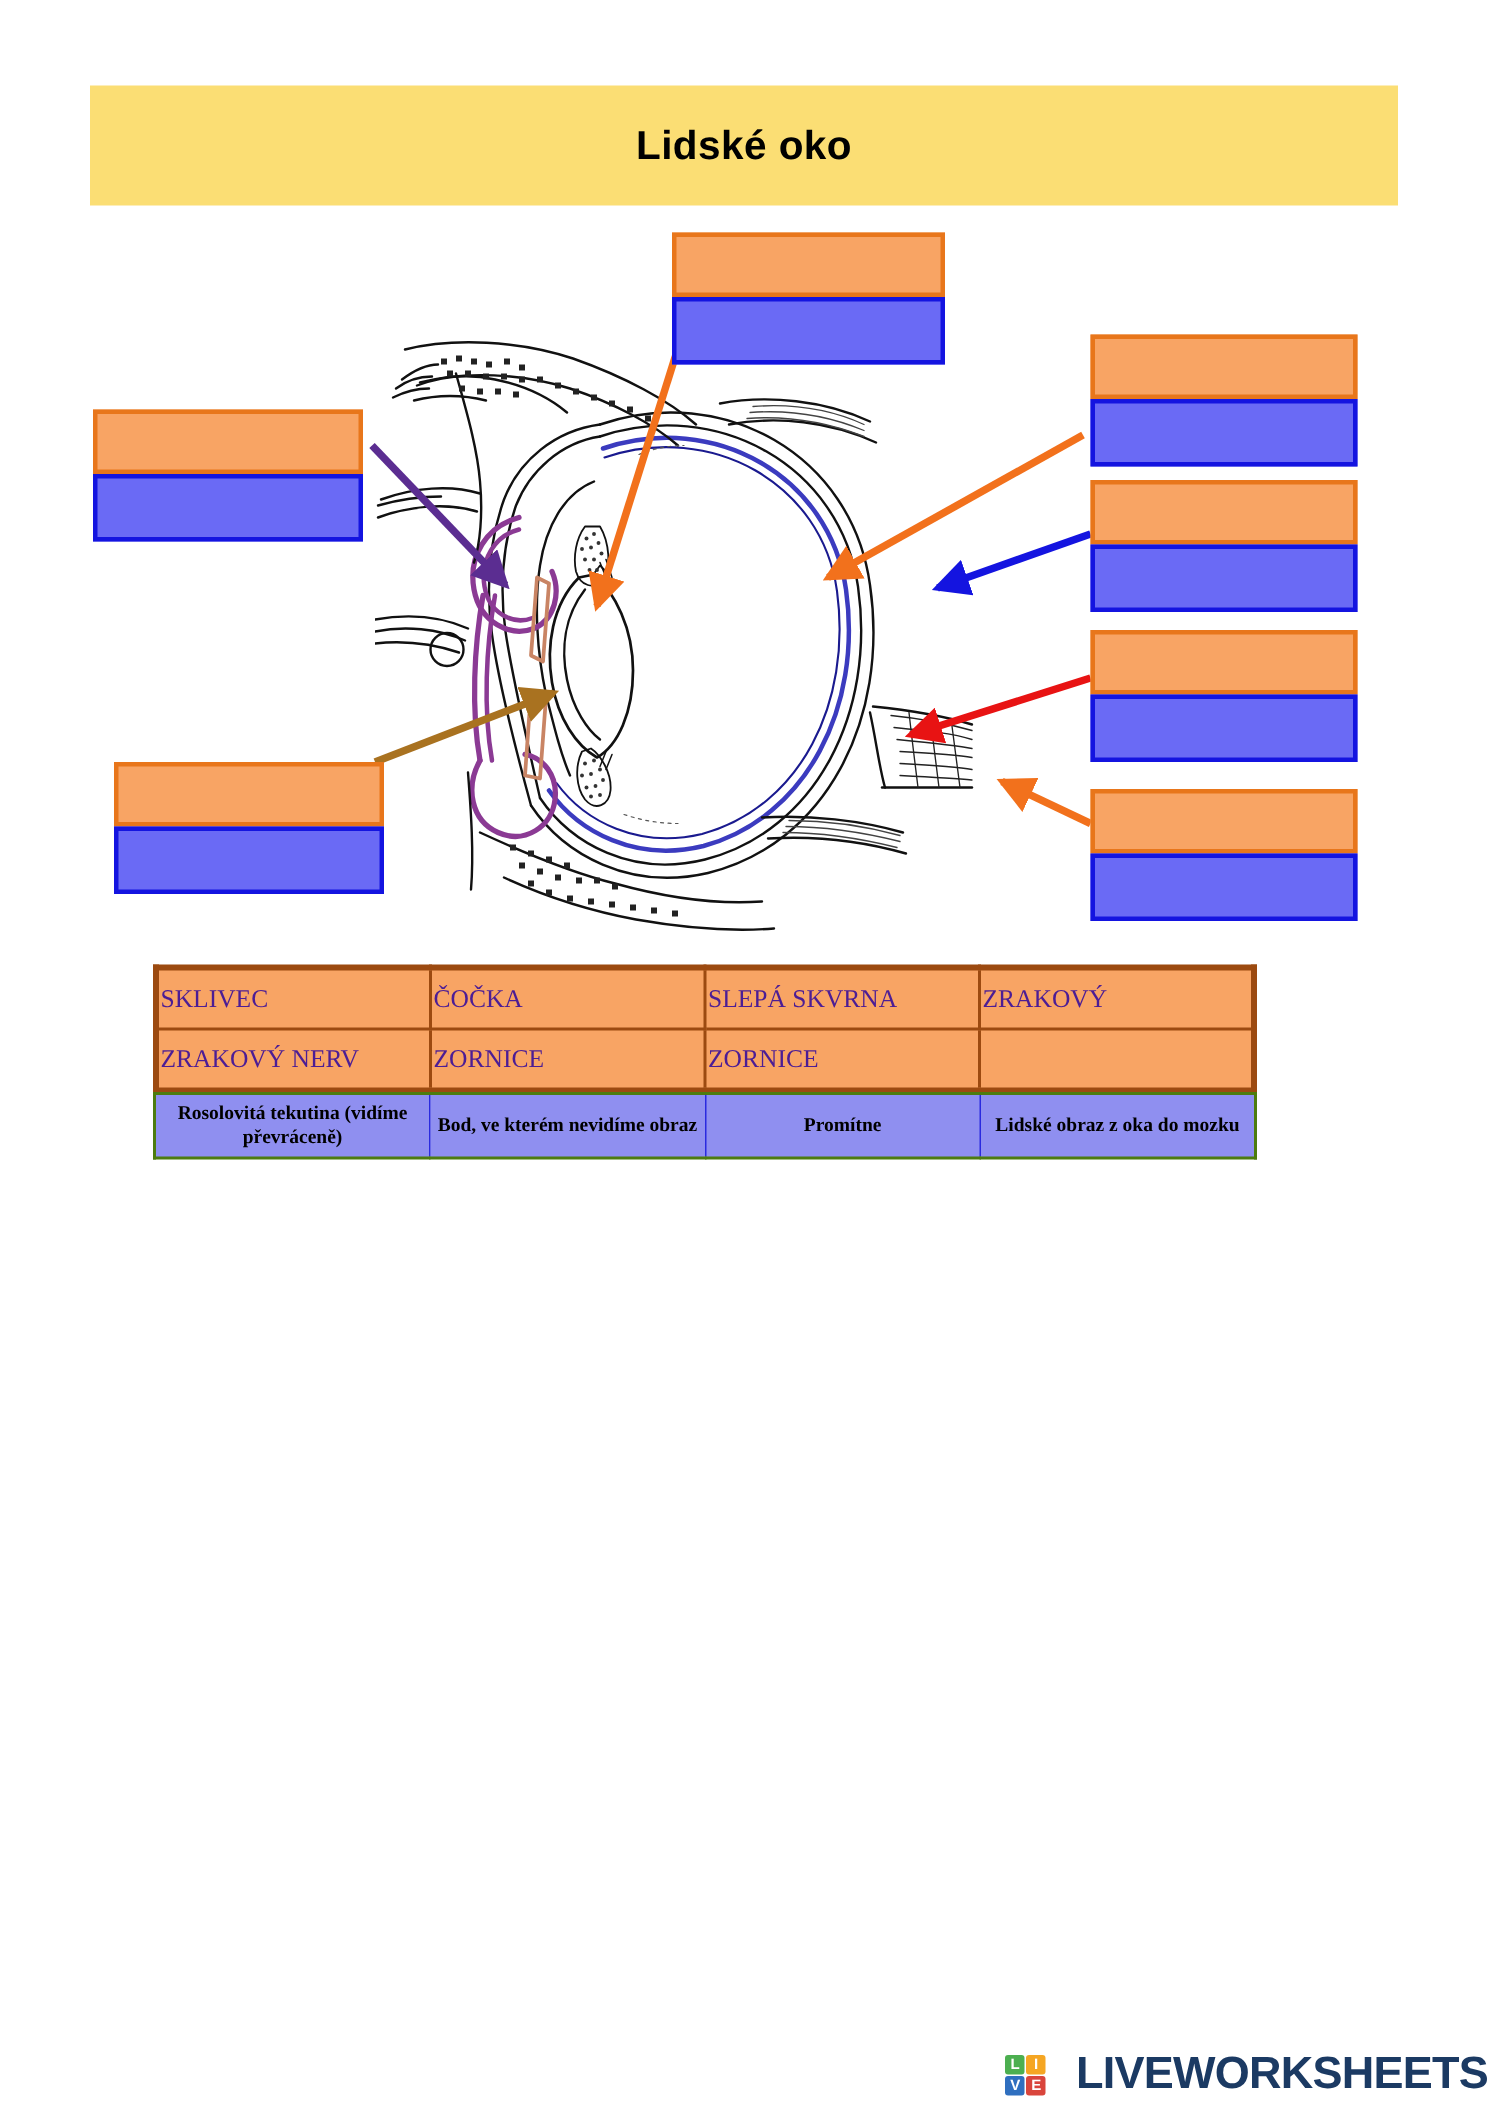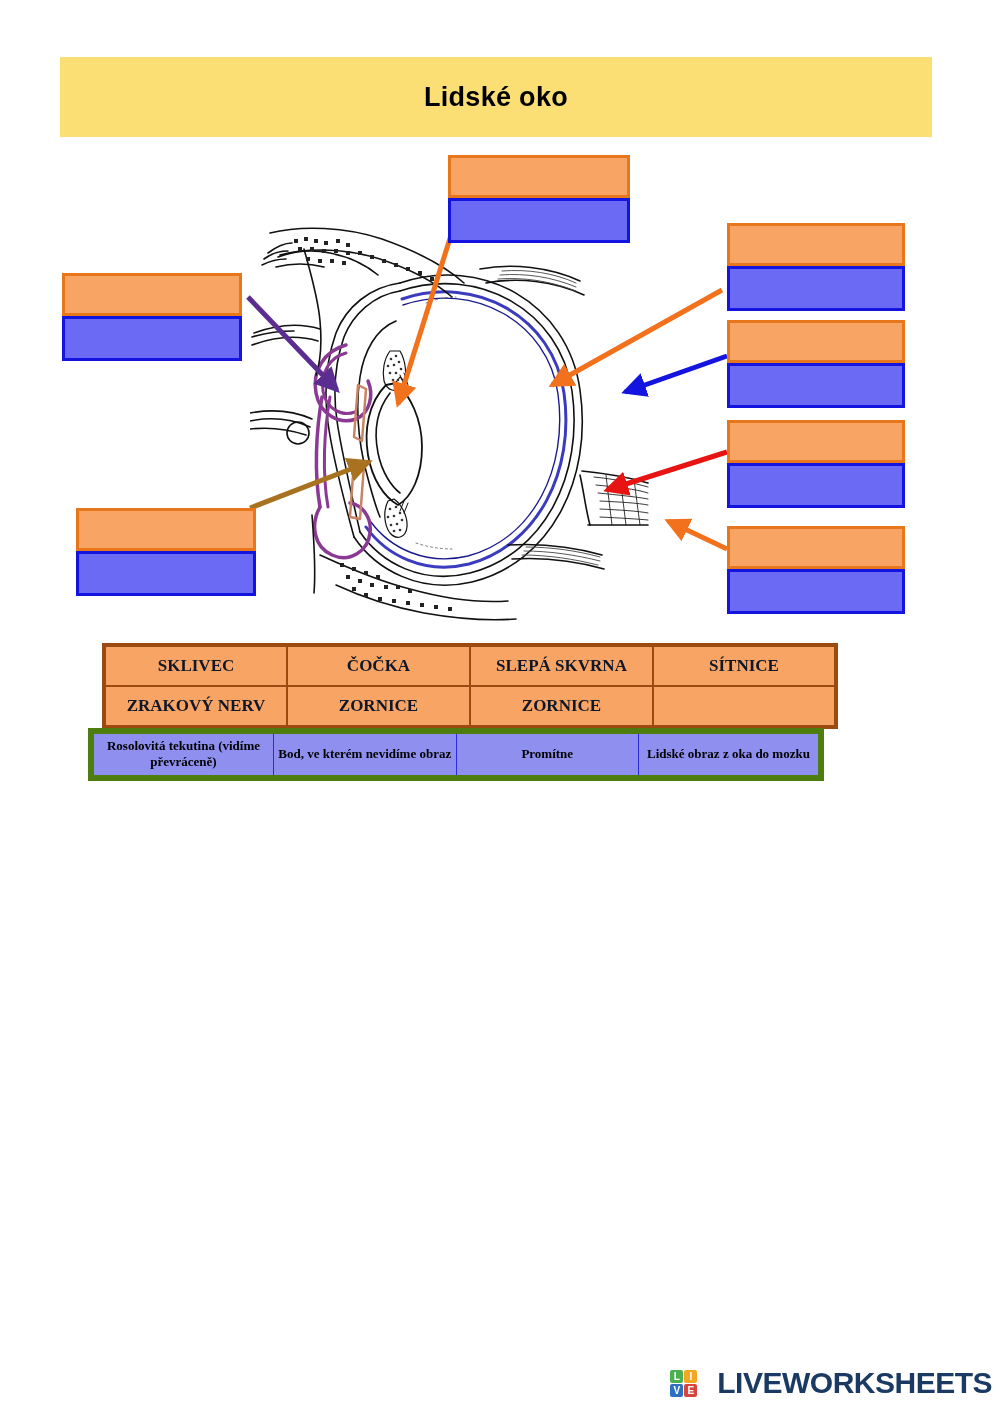--- a/index.html
+++ b/index.html
@@ -49,28 +49,28 @@
 
   
   .tbl { position:absolute; border-collapse:collapse; }
   .tbl-orange {
     left:102px; top:643px; width:736px;
     border:4px solid #9C4A10;
   }
   .tbl-orange td {
     background:#F8A464;
     border:2px solid #9C4A10;
-    text-align:center; vertical-align:middle;
+    vertical-align:middle;
     height:36px;
     font-family:"Liberation Serif", serif;
-    font-weight:bold; font-size:17px; color:#0f172a;
+    font-weight:normal; font-size:17px; color:#4c1d95;
   }
   .tbl-blue {
-    left:88px; top:728px; width:736px;
-    border:6px solid #4d7c0f;
+    left:102px; top:728px; width:736px;
+    border:2px solid #4d7c0f;
   }
   .tbl-blue td {
     background:#8F8FF0;
     border:1px solid #2A2ADF;
     text-align:center; vertical-align:middle;
     height:30px; padding:4px 4px;
     font-family:"Liberation Serif", serif;
     font-weight:bold; font-size:13px; color:#000;
     line-height:1.25;
   }
@@ -353,21 +353,21 @@
     <input class="box-top" type="text" style="width: 178px;" value="">
     <input class="box-bottom" type="text" style="width: 178px;" value="">
   </div>
 
   <table class="tbl tbl-orange">
     <tbody>
       <tr>
         <td style="width:25%">SKLIVEC</td>
         <td style="width:25%">ČOČKA</td>
         <td style="width:25%">SLEPÁ SKVRNA</td>
-        <td style="width:25%">SÍTNICE</td>
+        <td style="width:25%">ZRAKOVÝ</td>
       </tr>
       <tr>
         <td>ZRAKOVÝ NERV</td>
         <td>ZORNICE</td>
         <td>ZORNICE</td>
         <td></td>
       </tr>
     </tbody>
   </table>
 

